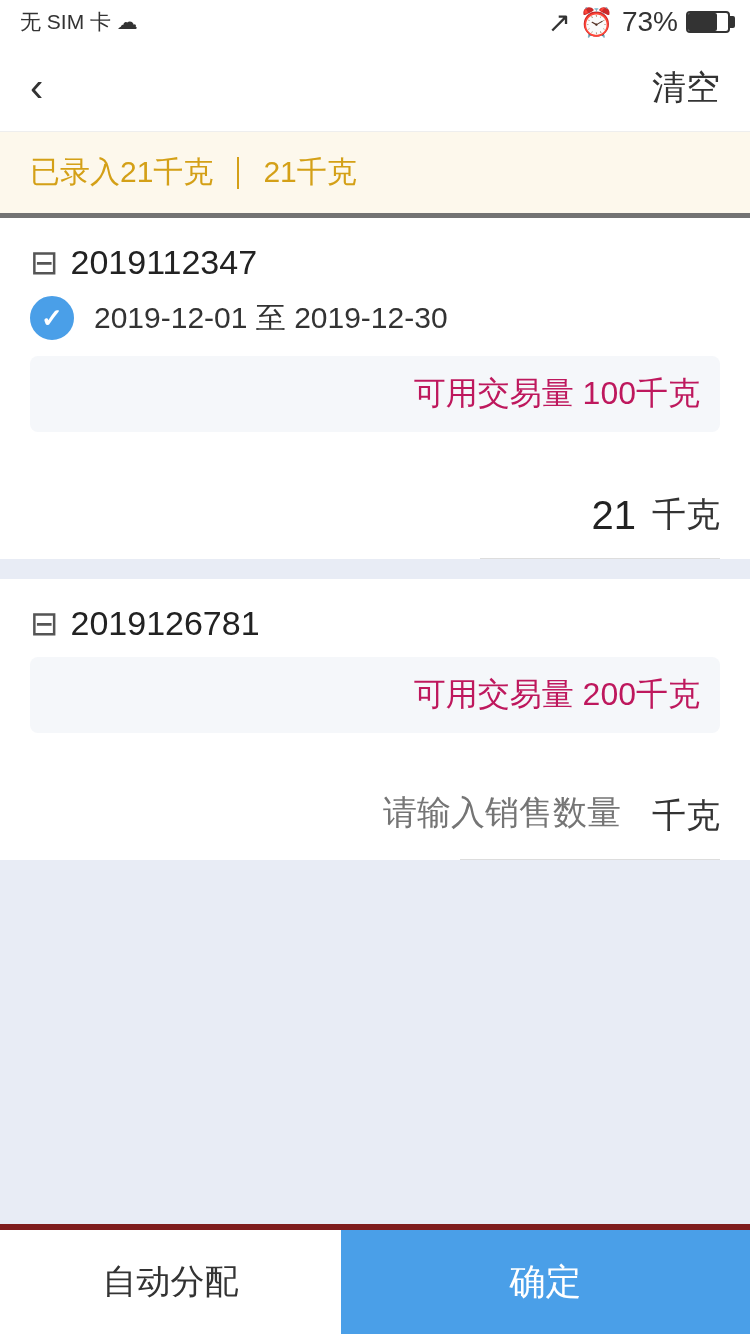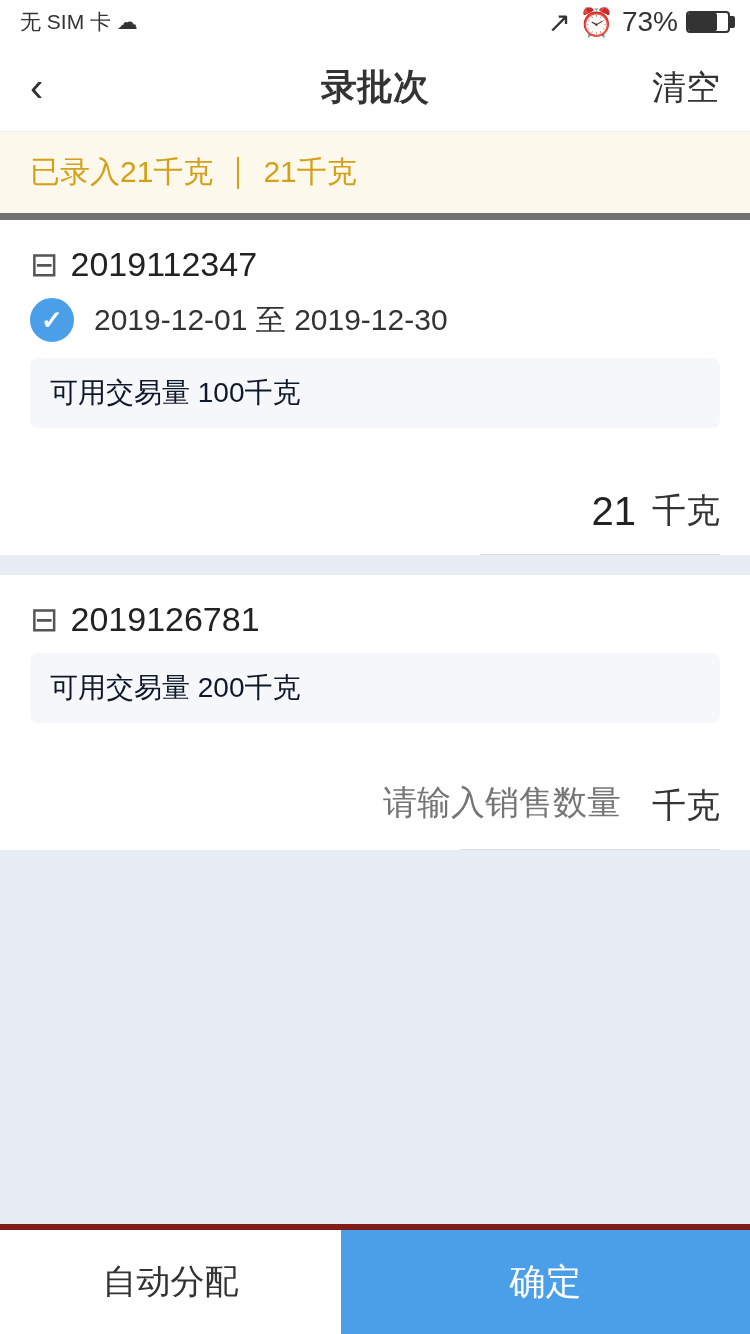--- a/index.html
+++ b/index.html
@@ -75,21 +75,21 @@
       cursor: pointer;
     }
 
     
     .summary-banner {
       background: #fdf8ec;
       padding: 20px 30px;
       display: flex;
       align-items: center;
       gap: 24px;
-      border-bottom: 7px solid #737373;
+      border-bottom: 5px solid #737373;
     }
     .summary-label {
       font-size: 30px;
       color: #d4a017;
     }
     .summary-divider {
       width: 2px;
       height: 32px;
       background: #d4a017;
     }
@@ -149,22 +149,23 @@
     }
     .batch-date {
       font-size: 30px;
       color: #333;
     }
     .available-box {
       background: #f5f7fa;
       border-radius: 8px;
       padding: 16px 20px;
       margin: 0 0 16px 0;
-      font-size: 28px;
-      color: #0f172a;
+      font-size: 32px;
+      color: #be185d;
+      text-align: right;
     }
 
     
     .amount-row {
       display: flex;
       align-items: center;
       justify-content: flex-end;
       padding: 20px 30px;
       gap: 16px;
       background: #fff;
@@ -280,21 +281,20 @@
     <span>73%</span>
     <span style="display:inline-block;width:44px;height:22px;border:2px solid #333;border-radius:4px;position:relative;">
       <span style="display:block;width:73%;height:100%;background:#333;border-radius:2px;"></span>
       <span style="position:absolute;right:-7px;top:50%;transform:translateY(-50%);width:5px;height:12px;background:#333;border-radius:0 2px 2px 0;"></span>
     </span>
   </div>
 </div>
 
 <div class="nav-bar">
   <span class="nav-back">‹</span>
-  <span class="nav-title">录批次</span>
   <span class="nav-clear">清空</span>
 </div>
 
 <div class="main-content">
   <div class="summary-banner">
     <span class="summary-label">已录入21千克</span>
     <div class="summary-divider"></div>
     <span class="summary-value">21千克</span>
   </div>
 

